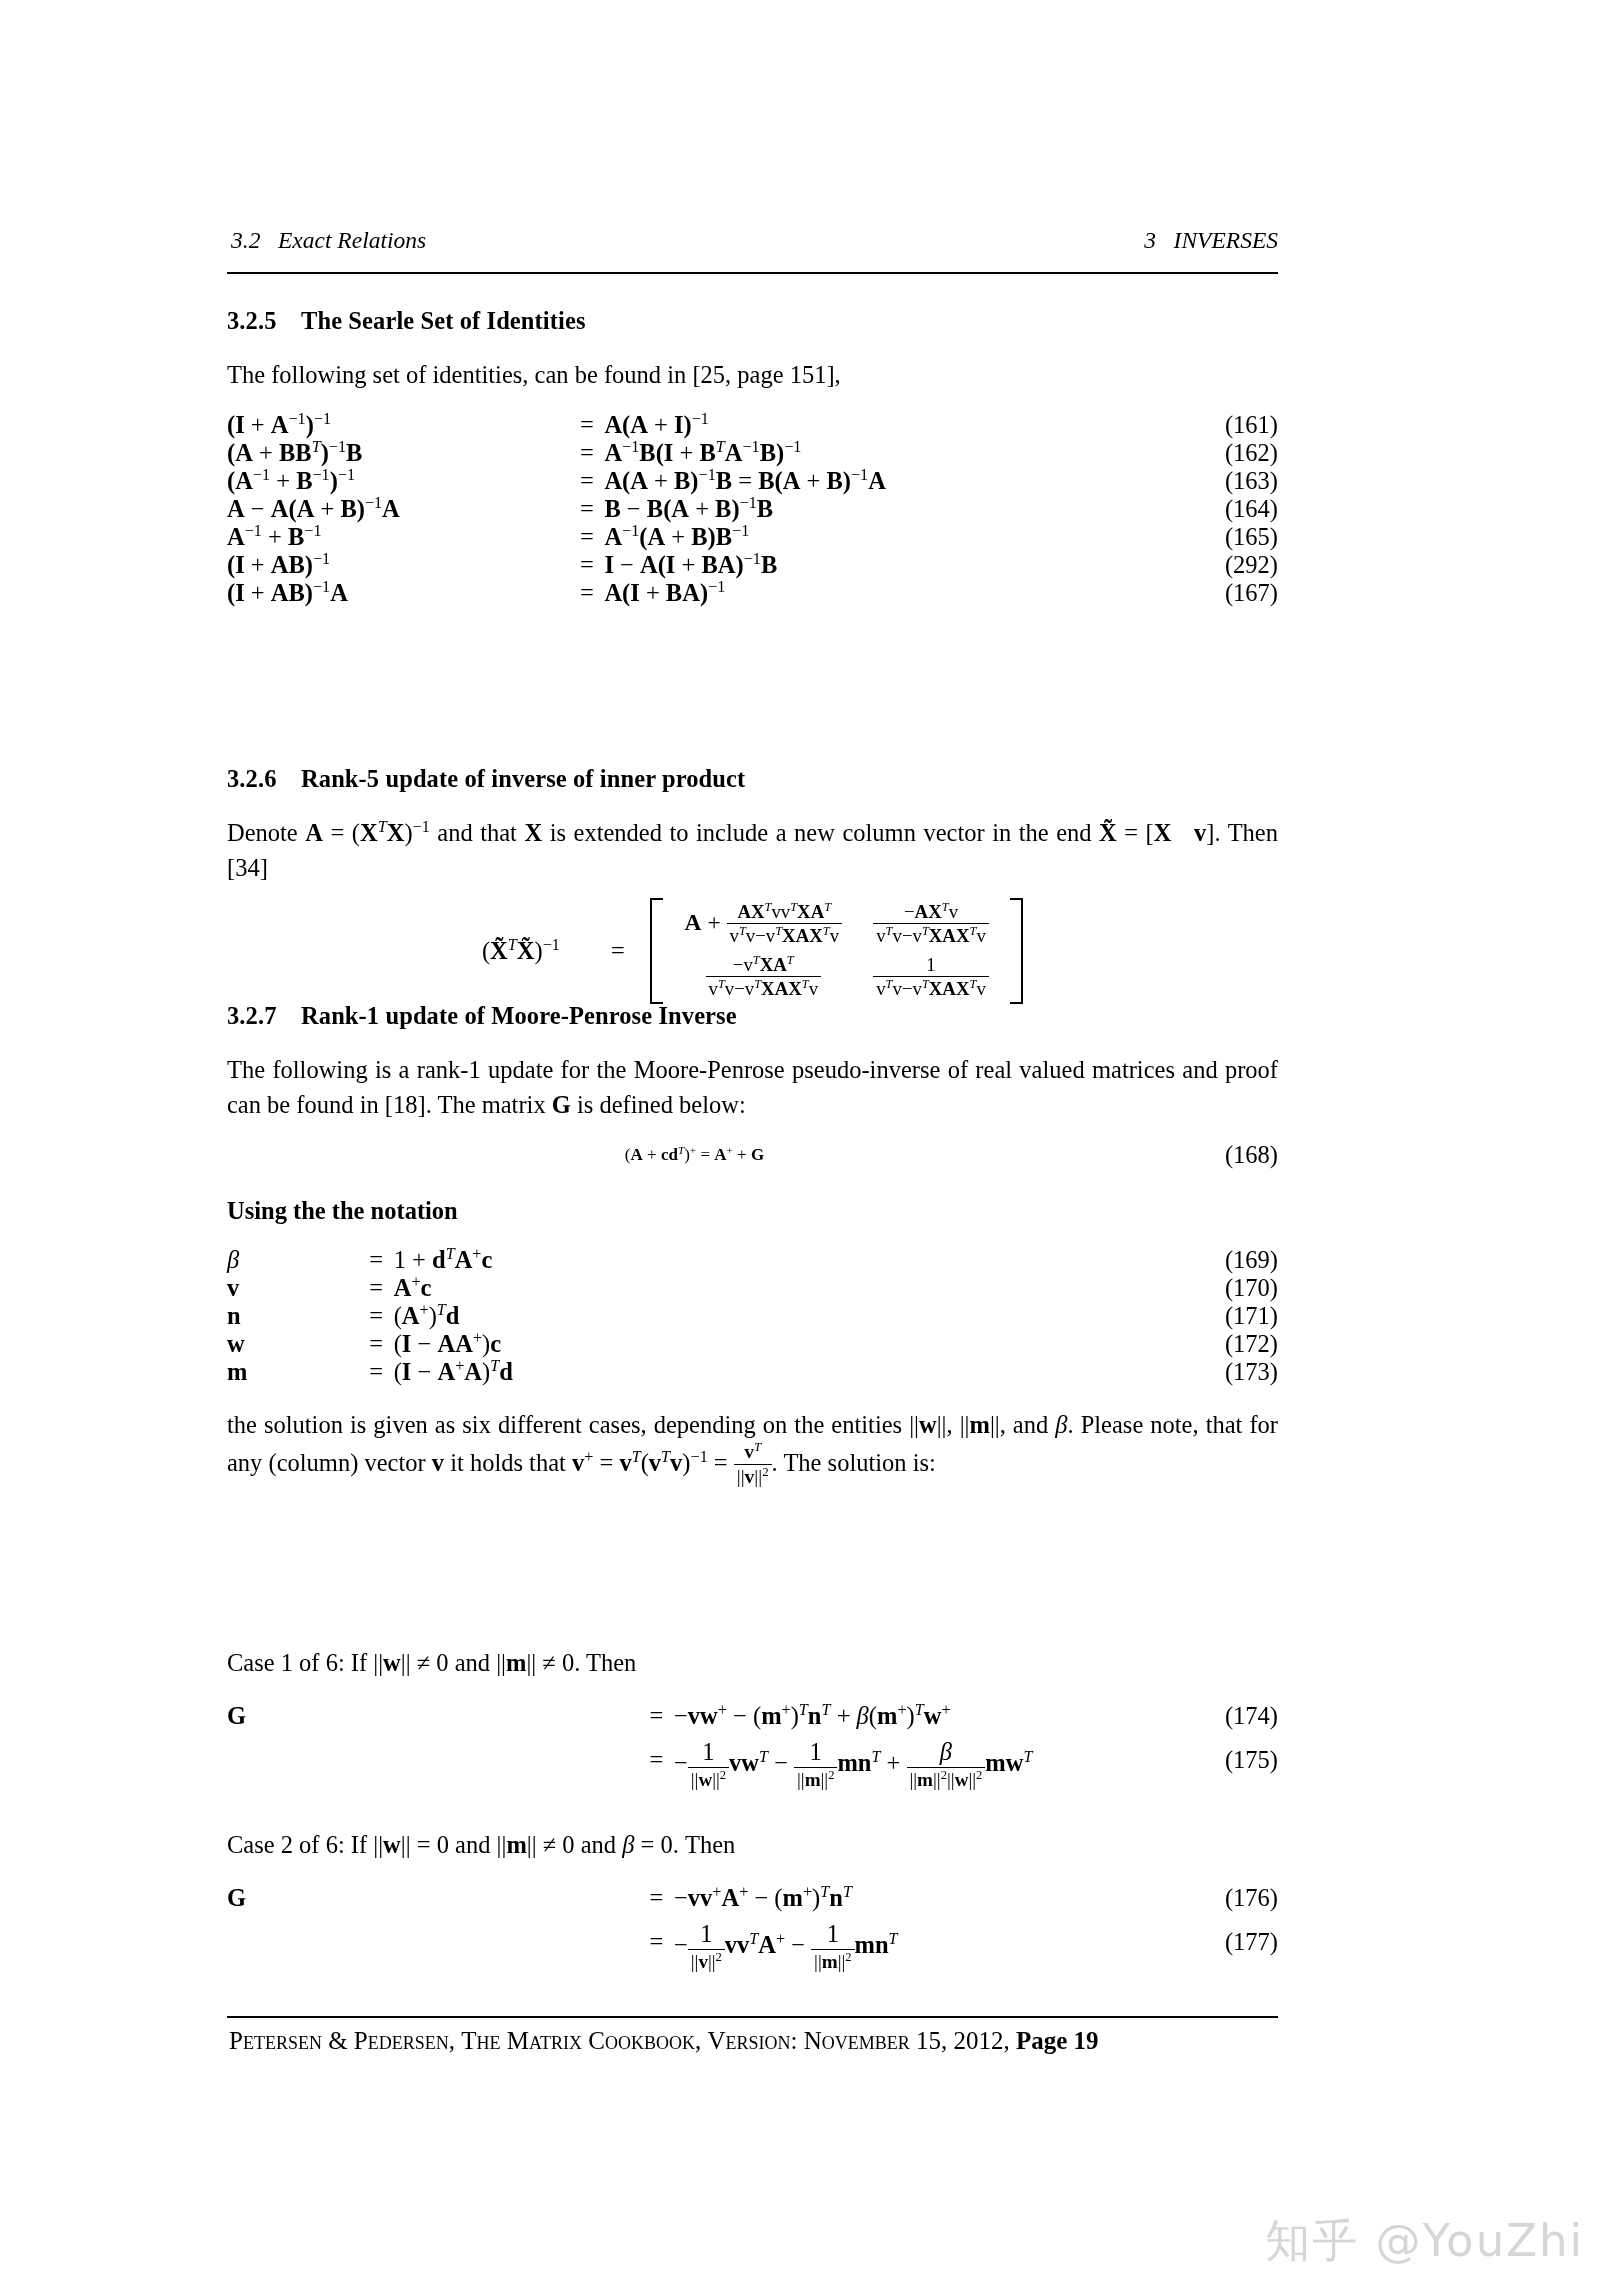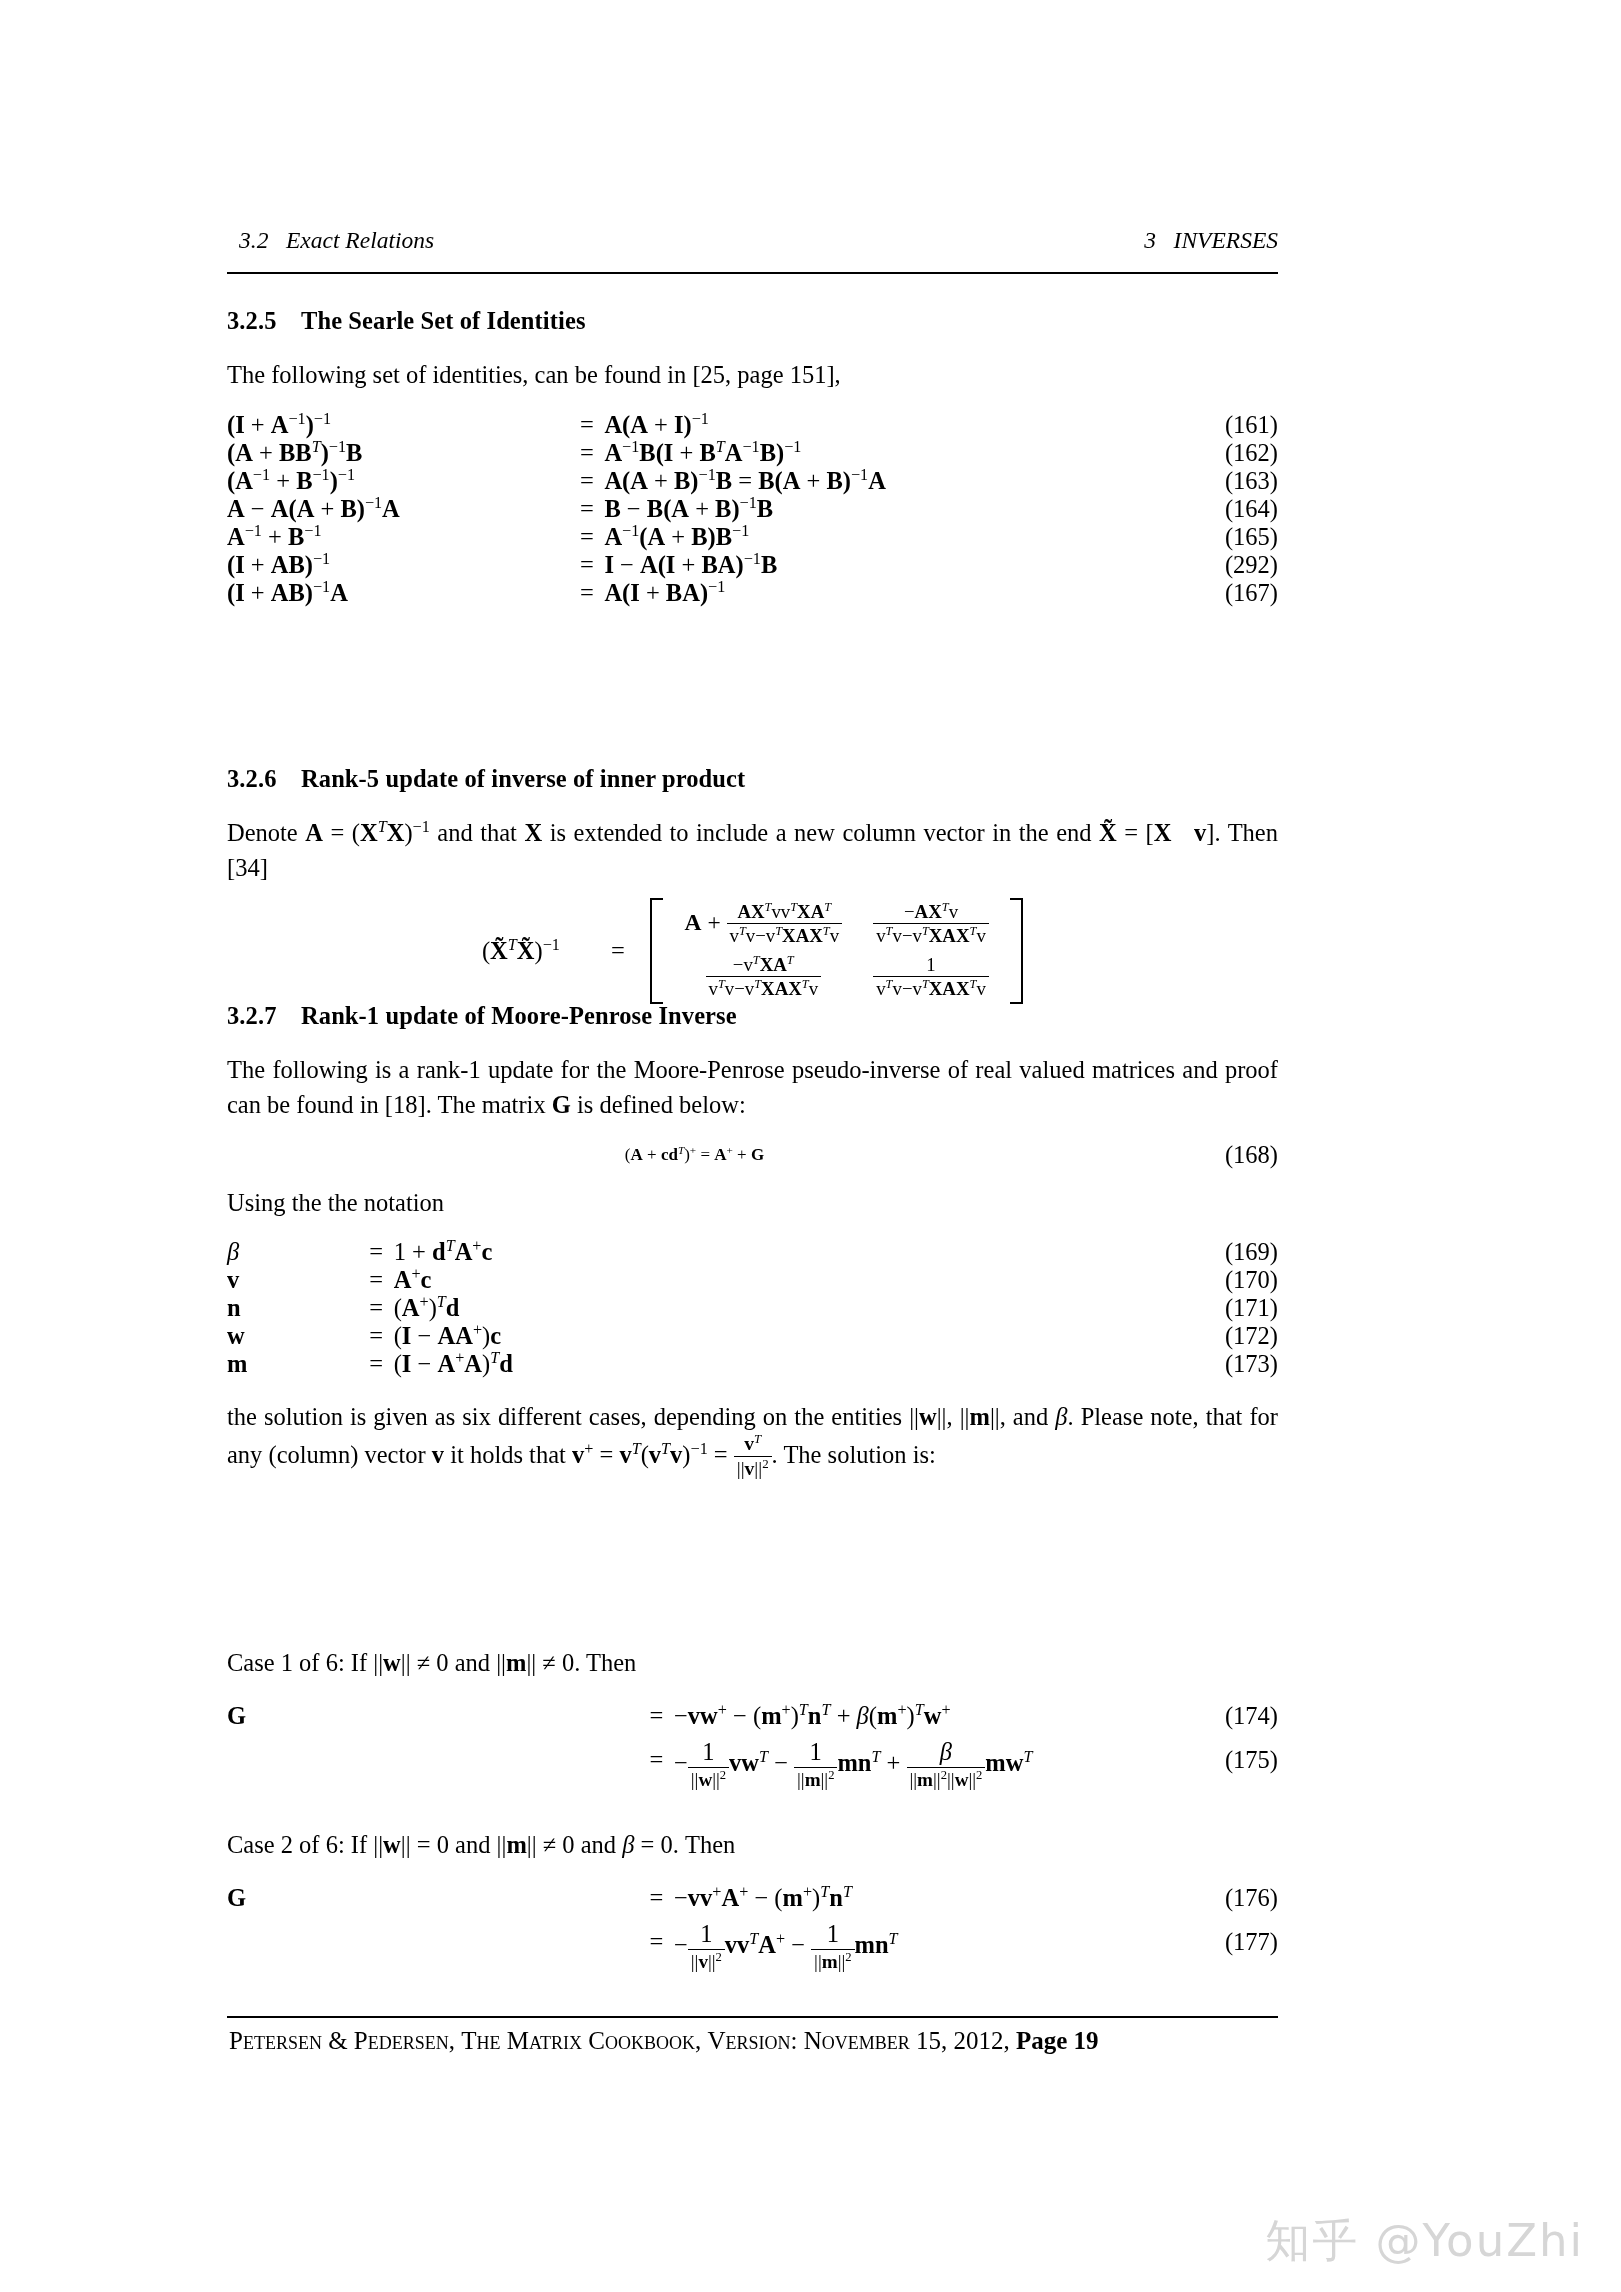--- a/index.html
+++ b/index.html
@@ -9,21 +9,21 @@
     font-family:"Liberation Serif","DejaVu Serif",serif;
     color:#000000;
     position:relative;
     overflow:hidden;
   }
   .page { position:absolute; left:227px; top:0; width:1051px; height:2293px; }
 
   
   .runhead { position:absolute; top:227px; left:0; width:1051px; height:29px;
              font-style:italic; font-size:23.5px; }
-  .runhead .lft { position:absolute; left:12px; top:0; white-space:pre; }
+  .runhead .lft { position:absolute; left:4px; top:0; white-space:pre; }
   .runhead .rgt { position:absolute; right:0; top:0; white-space:pre; }
   .rule-top { position:absolute; top:272px; left:0; width:1051px; height:2px; background:#000; }
 
   
   .sec { font-weight:bold; font-size:24.5px; letter-spacing:0.1px; }
   .sec .num { display:inline-block; min-width:74px; }
   p.body { font-size:24.5px; line-height:35px; margin:0; text-align:justify; }
   p.body.last { text-align:left; }
 
   
@@ -211,21 +211,21 @@
           <tr>
         <td style="text-align:center; font-size:17px;" class="m">
           (<span class="bm">A</span> + <span class="bm">cd</span><span class="supit">T</span>)<sup class="sp">+</sup>
           = <span class="bm">A</span><sup class="sp">+</sup> + <span class="bm">G</span>
         </td>
         <td class="tag m">(168)</td>
       </tr>
     </tbody>
       </table>
 
-    <p class="body last" style="margin-top:16px;">Using the the notation</p>
+    <p class="body last" style="margin-top:24px;font-weight:bold;">Using the the notation</p>
 
     <table class="eqs" style="margin-top:17.6px;">
       <tbody>
           <tr>
         <td class="lhs m"><span class="it">β</span></td>
         <td class="rel m">=</td>
         <td class="rhs m">1 + <span class="bm">d</span><span class="supit">T</span><span class="bm">A</span><sup class="sp">+</sup><span class="bm">c</span></td>
         <td class="tag m">(169)</td>
       </tr>
       <tr>

